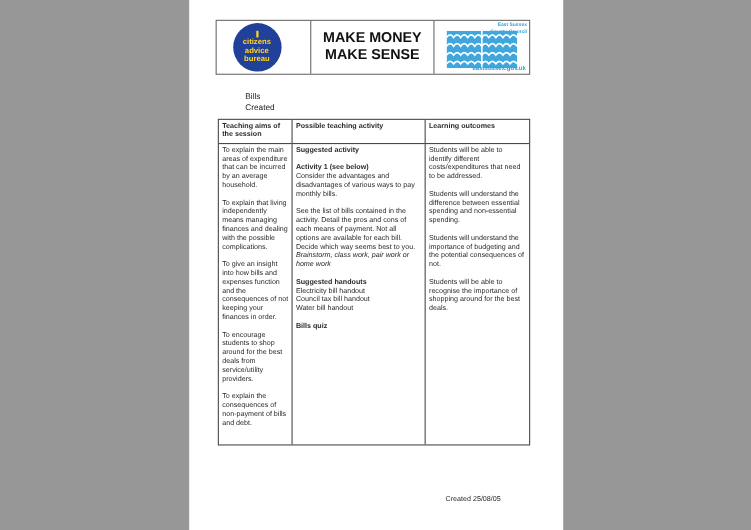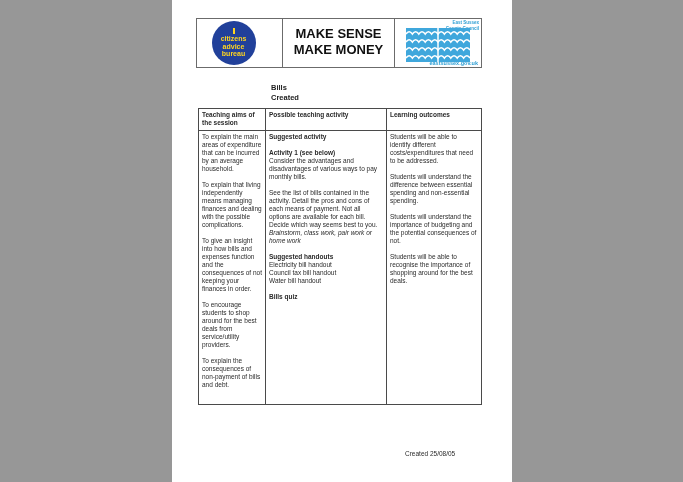--- a/index.html
+++ b/index.html
@@ -55,22 +55,22 @@
   }
   .es-waves { position: absolute; left: 11px; top: 9px; }
   .es-url {
     position: absolute; right: 3px; bottom: 1px;
     color: #2E9FD4; font-size: 5.5px; font-weight: bold;
   }
 
   
   .doc-title {
     position: absolute; left: 51px; top: 83px;
-    font-weight: bold; color: #222;
-    font-size: 7.5px; line-height: 9.5px; margin-left: 48px;
+    font-weight: normal; color: #222;
+    font-size: 7.5px; line-height: 9.5px;
   }
 
   
   .main-table {
     position: absolute; left: 26px; top: 108px;
     width: 284px; height: 297px;
     border: 1px solid #4a4a4a;
     display: grid;
     grid-template-columns: 67px 121px 1fr;
     grid-template-rows: 22px 1fr;
@@ -99,22 +99,22 @@
     <div class="hcell hcell-cab">
       <div class="cab-circle">
         <div class="cab-bar"></div>
         <span class="cab-line">citizens</span>
         <span class="cab-line">advice</span>
         <span class="cab-line">bureau</span>
       </div>
     </div>
     <div class="hcell hcell-title">
       <div class="main-title">
+        <div>MAKE MONEY</div>
         <div>MAKE SENSE</div>
-        <div>MAKE MONEY</div>
       </div>
     </div>
     <div class="hcell hcell-es">
       <div class="es-council">
         <div>East Sussex</div>
         <div>County Council</div>
       </div>
       <svg class="es-waves" width="64" height="34" viewBox="0 0 64 34">
         <rect x="0" y="0" width="64" height="34" fill="#3FA7DC"></rect>
         <g stroke="#ffffff" stroke-width="1.6" fill="none">

